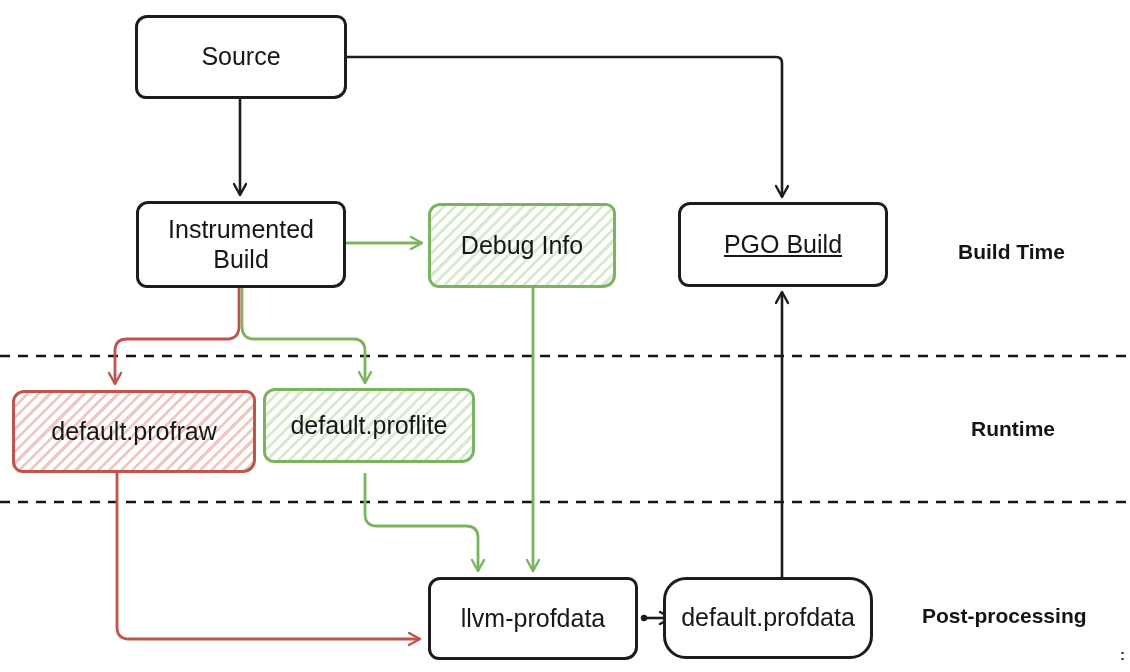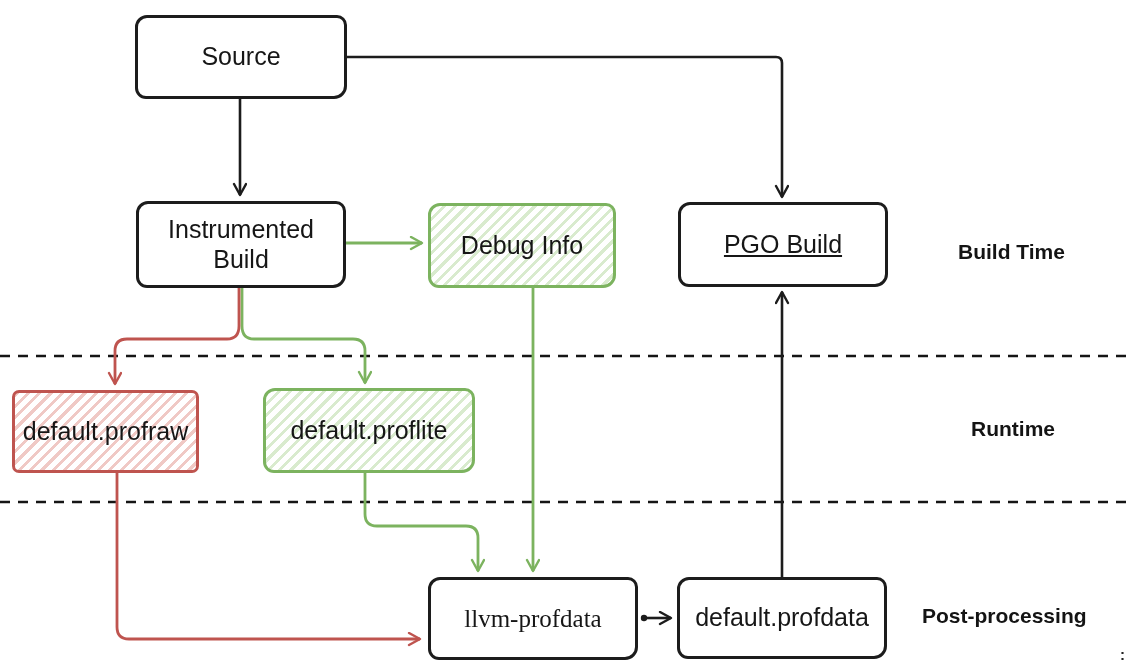--- a/index.html
+++ b/index.html
@@ -88,33 +88,33 @@
   </div>
 
   <div class="node green" style="left:428px;top:203px;width:188px;height:85px;">
     <span>Debug Info</span>
   </div>
 
   <div class="node" style="left:678px;top:202px;width:210px;height:85px;text-decoration:underline;">
     <span>PGO Build</span>
   </div>
 
-  <div class="node red" style="left:12px;top:390px;width:187px;height:83px;border-radius:7px;">
+  <div class="node red" style="left:12px;top:390px;width:244px;height:83px;">
     <span>default.profraw</span>
   </div>
 
-  <div class="node green" style="left:263px;top:388px;width:212px;height:85px;">
+  <div class="node green" style="left:263px;top:388px;width:212px;height:75px;">
     <span>default.proflite</span>
   </div>
 
-  <div class="node" style="left:428px;top:577px;width:210px;height:83px;font-family:Liberation Serif, serif;">
+  <div class="node" style="left:428px;top:577px;width:210px;height:83px;">
     <span>llvm-profdata</span>
   </div>
 
-  <div class="node" style="left:677px;top:577px;width:210px;height:82px;">
+  <div class="node" style="left:663px;top:577px;width:210px;height:82px;border-radius:23px;">
     <span>default.profdata</span>
   </div>
 
   <div class="phase" style="left:958px;top:240px;">Build Time</div>
   <div class="phase" style="left:971px;top:417px;">Runtime</div>
   <div class="phase" style="left:922px;top:604px;">Post-processing</div>
 
   <div class="stray">:</div>
 
 </div>

